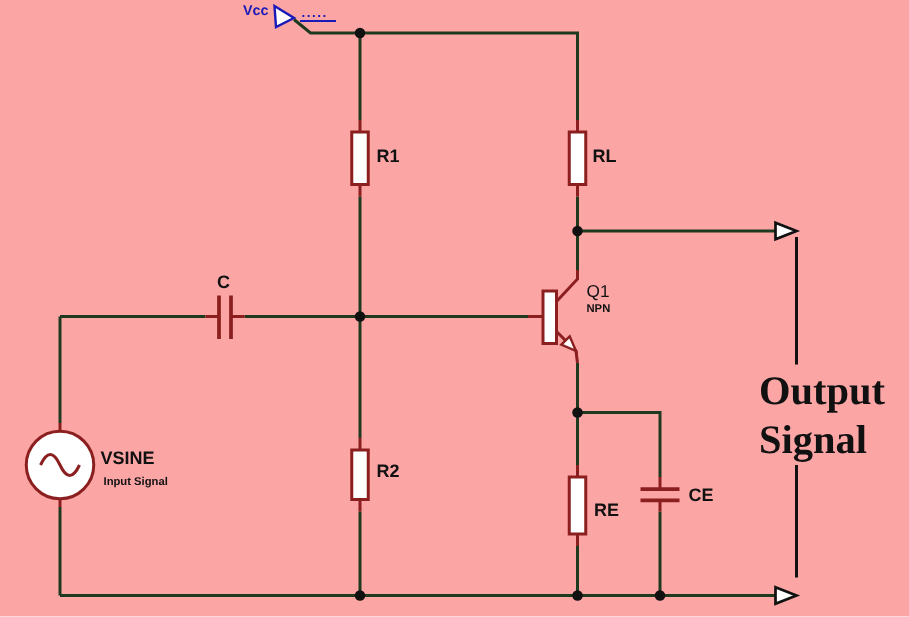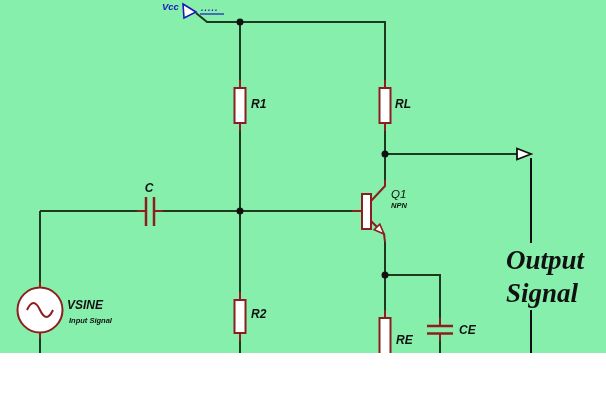--- a/index.html
+++ b/index.html
@@ -1,23 +1,22 @@
 <!DOCTYPE html>
 <html><head>
 <meta charset="utf-8">
 <style>
   html, body { margin: 0; padding: 0; background: #ffffff; }
   .canvas {
     position: relative;
     width: 606px;
-    height: 353px;
-    background: #86efac;
+    height: 411px;
+    background: #fca5a5;
     font-family: "Liberation Sans", sans-serif;
     overflow: hidden;
-    font-style: italic;
   }
   svg { display: block; }
   text {
     font-family: "Liberation Sans", sans-serif;
     fill: #111111;
   }
   .lbl      { font-size: 12px; font-weight: bold; }
   .lbl-sm   { font-size: 7.5px; font-weight: bold; }
   .lbl-ref  { font-size: 11.5px; font-weight: normal; }
   .lbl-vcc  { font-size: 9.5px; font-weight: bold; fill: #1a1ab8; }

